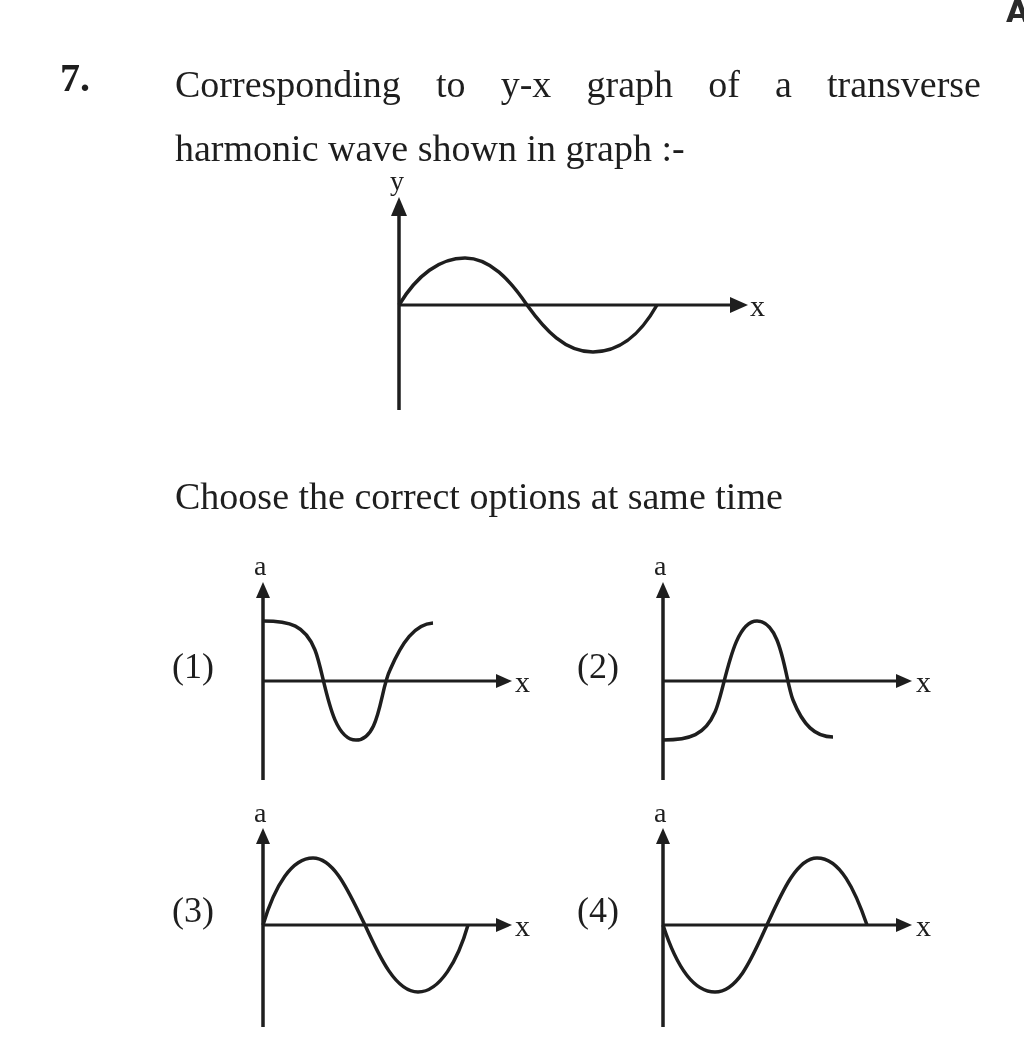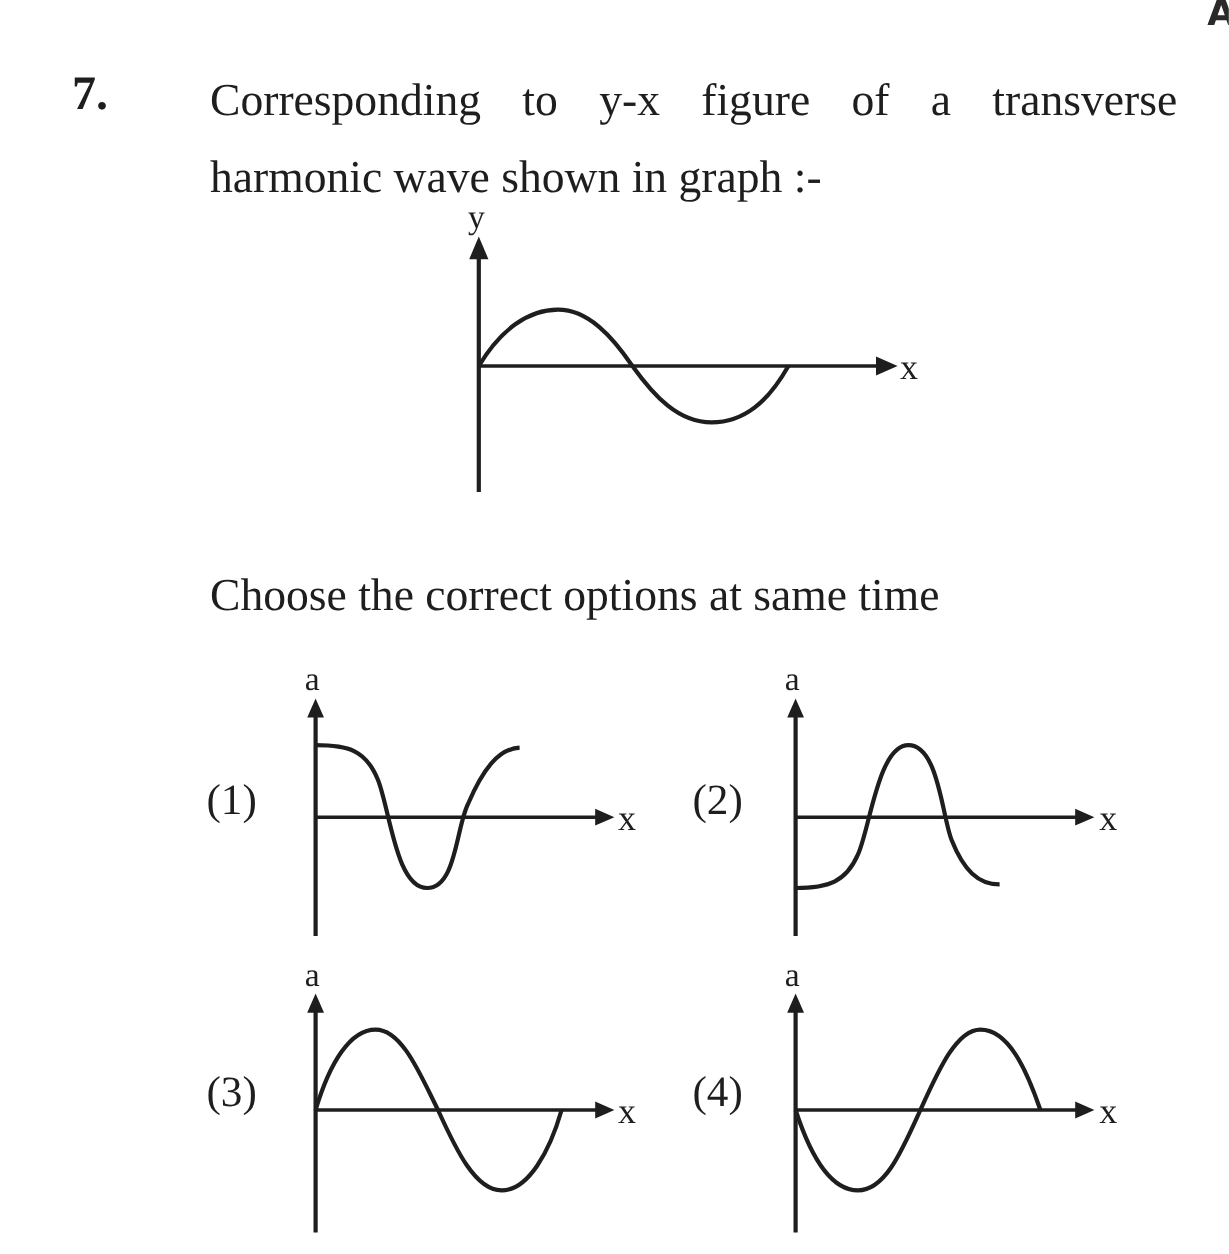--- a/index.html
+++ b/index.html
@@ -16,21 +16,21 @@
     svg.fig { position: absolute; left: 0; top: 0; }
     .lbl { font-family: "Liberation Serif", "DejaVu Serif", serif; fill: #1e1e1e; }
   </style>
 </head>
 <body>
 
 <div class="logo">ALL</div>
 
 <div class="qnum">7.</div>
 <div class="qtext">
-  <span class="line1">Corresponding to y-x figure of a transverse</span>
+  <span class="line1">Corresponding to y-x graph of a transverse</span>
   <span class="line2">harmonic wave shown in graph :-</span>
 </div>
 
 <svg class="fig" width="1024" height="1045" viewBox="0 0 1024 1045">
   <defs>
     <marker id="arr" viewBox="0 0 10 10" refX="5" refY="5" markerWidth="6" markerHeight="6" orient="auto-start-reverse">
       <path d="M0,0 L10,5 L0,10 z" fill="#1e1e1e"></path>
     </marker>
   </defs>
 

